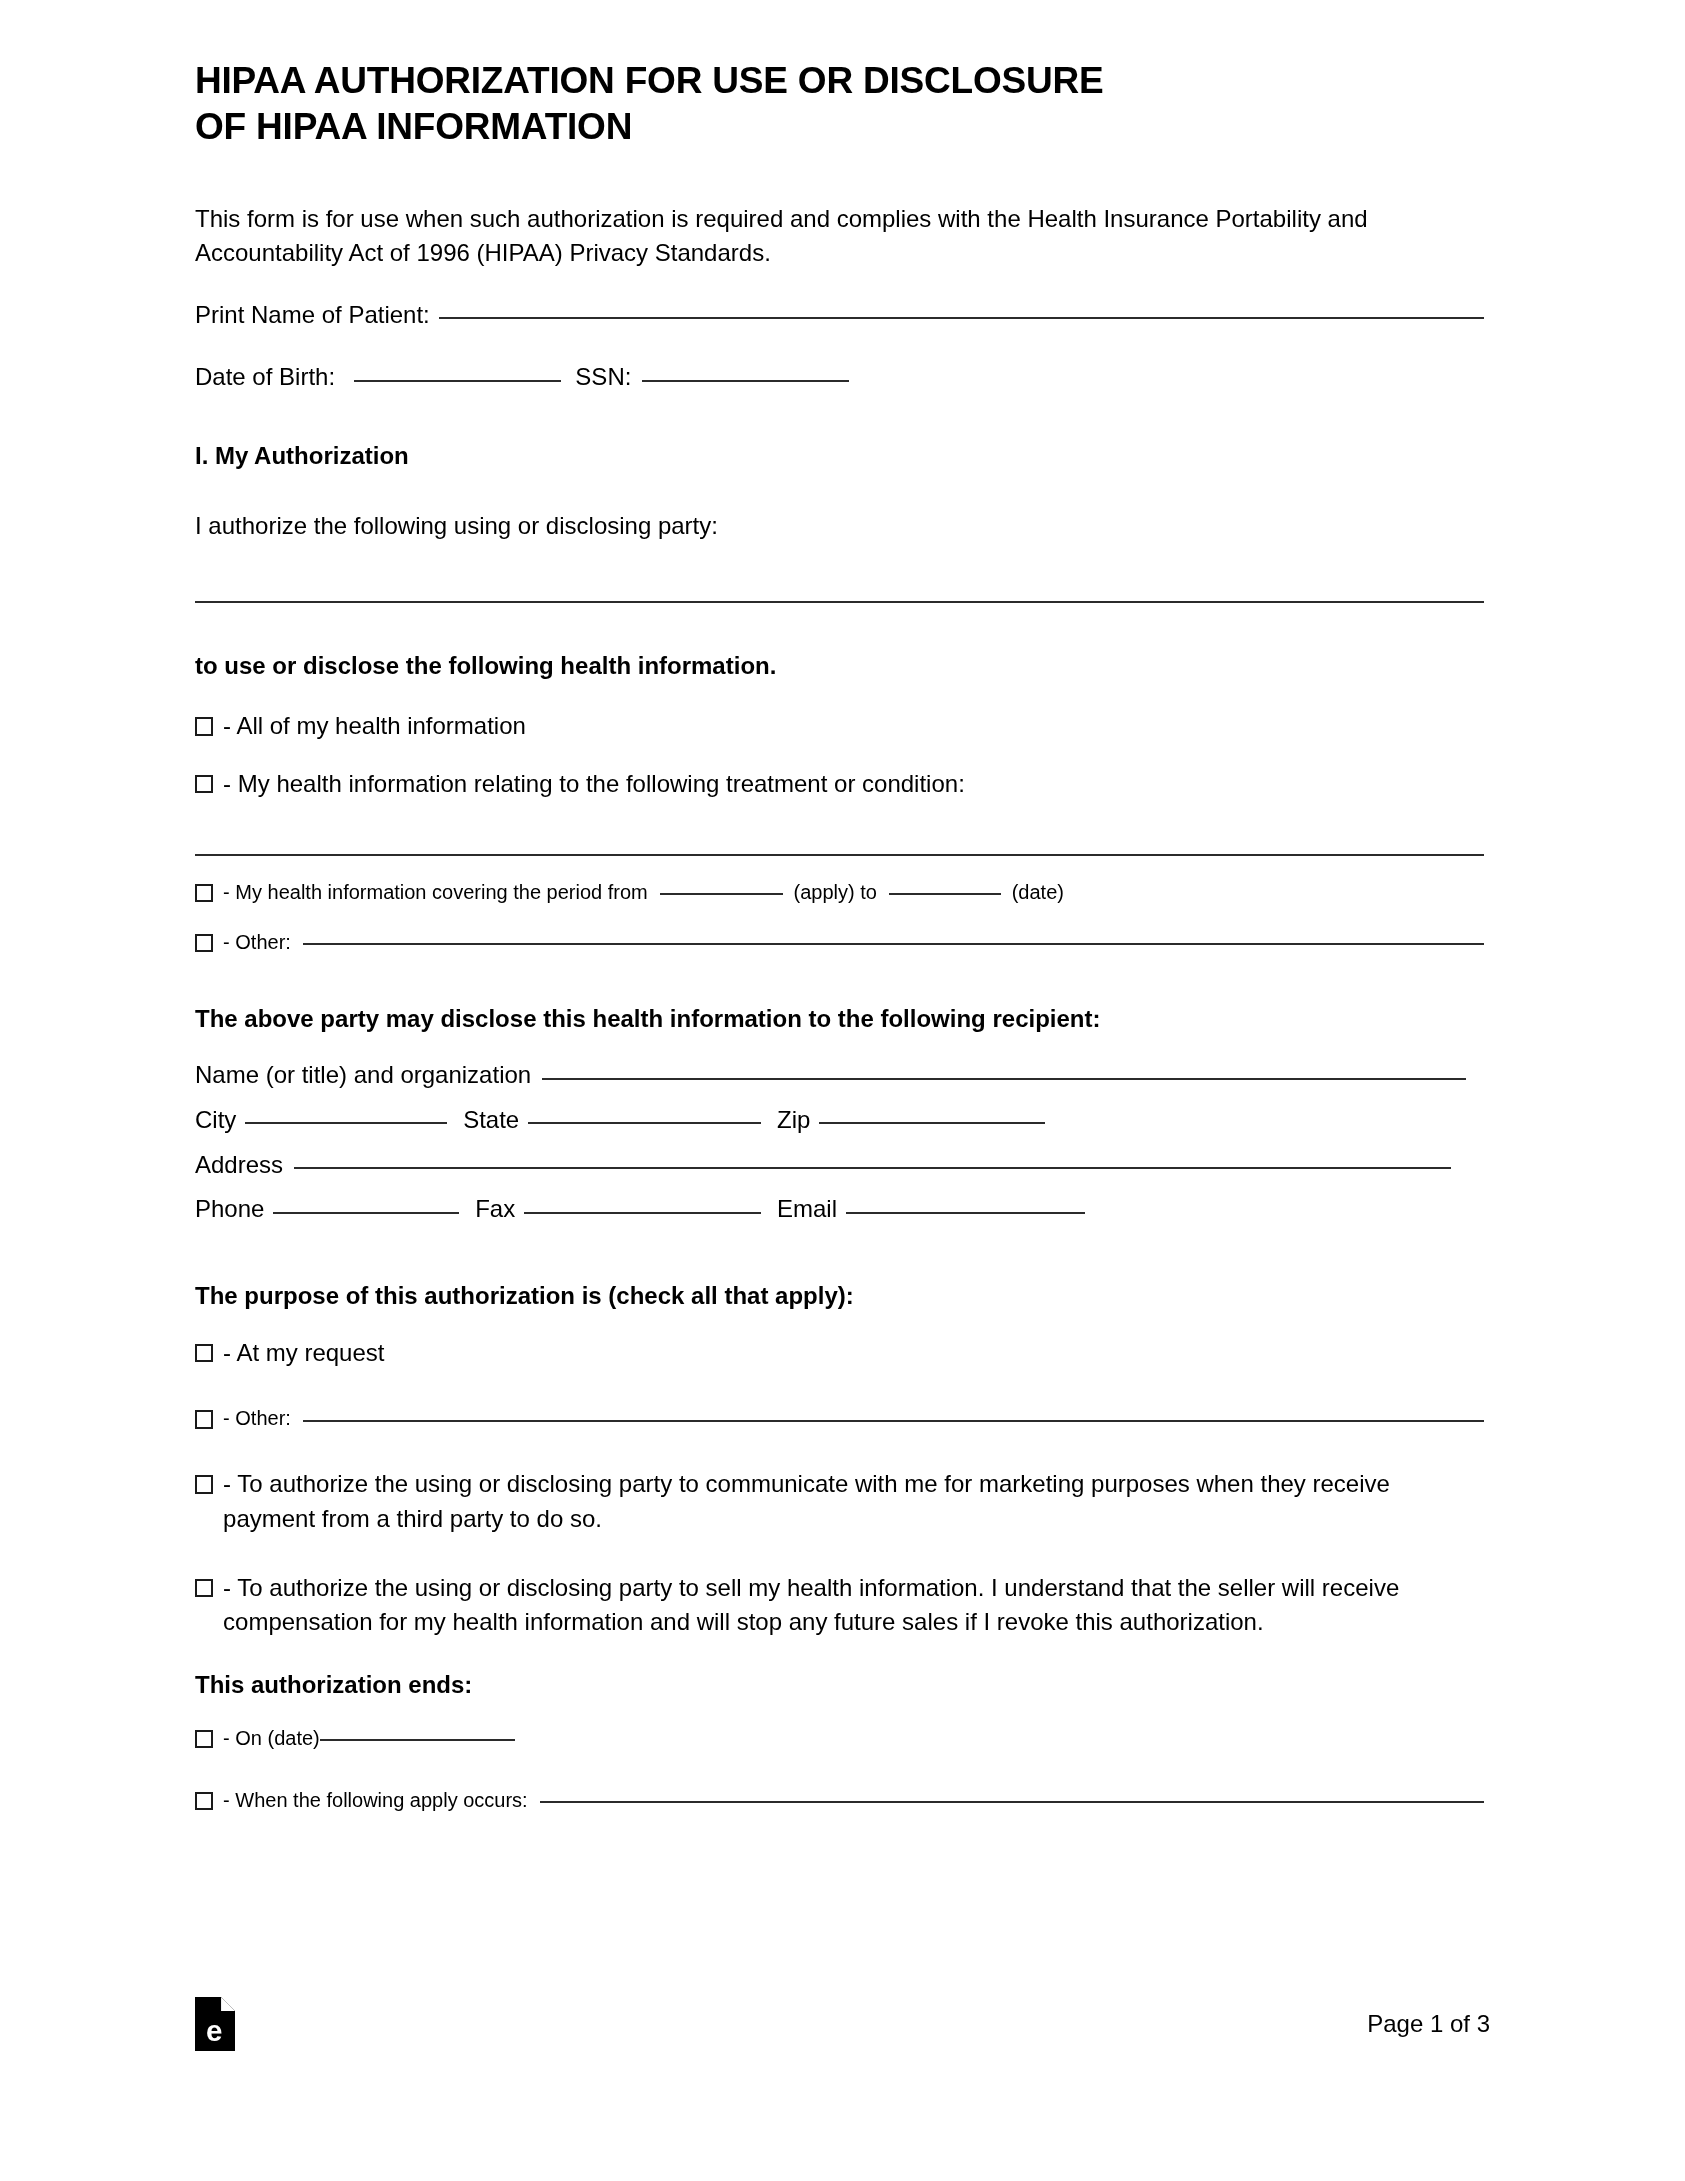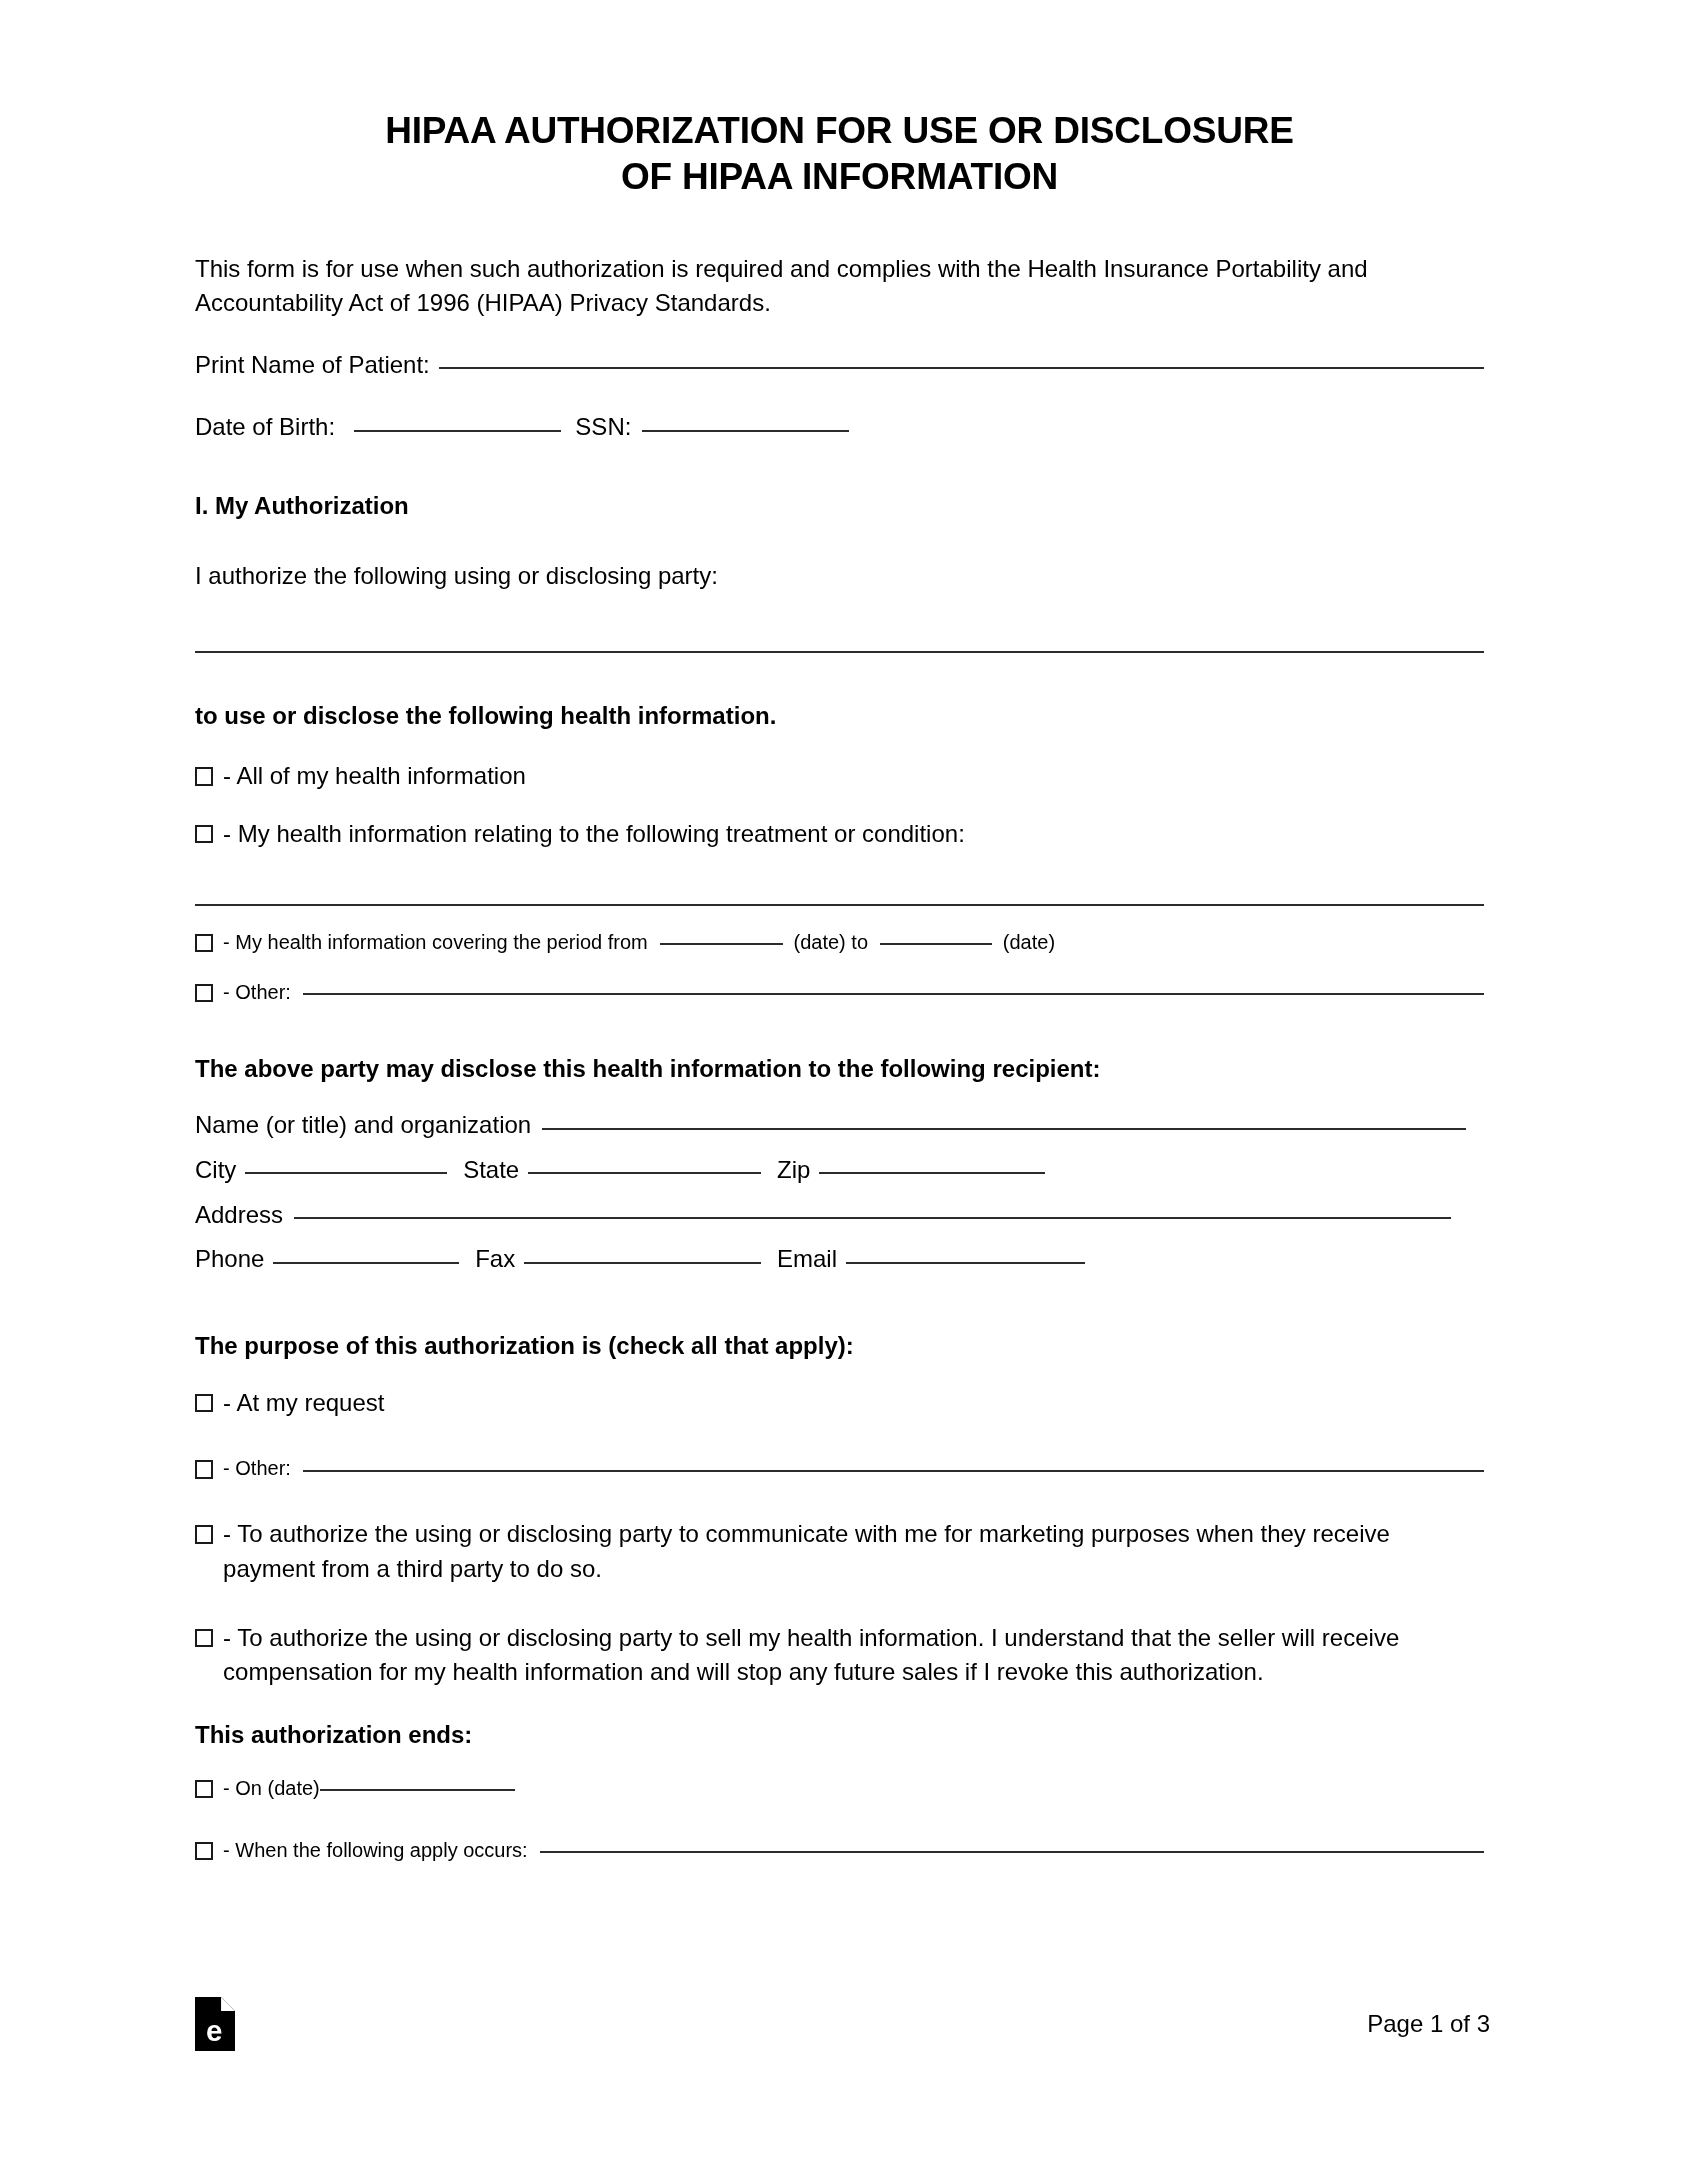--- a/index.html
+++ b/index.html
@@ -19,22 +19,21 @@
   .content {
     position: absolute;
     left: 195px;
     top: 0;
     width: 1289px;
   }
 
   
   .doc-title {
     margin: 0;
-    padding-top: 108px;
-    text-align: center;
+    padding-top: 58px;
     font-size: 37px;
     font-weight: bold;
     line-height: 1.23;
     letter-spacing: -0.2px;
   }
   .doc-title .t-line { display: block; }
 
   
   .para {
     font-size: 24px;
@@ -186,21 +185,21 @@
     </div>
 
     <div class="rule-full mt-60"></div>
 
     <div class="chk-inline mt-26">
       <span class="chk-box"></span>
       <span class="lbl">- My health information covering the period from</span>
       <span class="gap-sm" style="flex:0 0 12.3px;"></span>
       <span class="fill-fixed" style="width:123px;"></span>
       <span class="gap-sm" style="flex:0 0 10.5px;"></span>
-      <span class="lbl">(date) to</span>
+      <span class="lbl">(apply) to</span>
       <span class="gap-sm" style="flex:0 0 12.3px;"></span>
       <span class="fill-fixed" style="width:112px;"></span>
       <span class="gap-sm" style="flex:0 0 10.5px;"></span>
       <span class="lbl">(date)</span>
     </div>
 
     <div class="chk-inline mt-26">
       <span class="chk-box"></span>
       <span class="lbl">- Other:</span>
       <span class="gap-sm" style="flex:0 0 12.3px;"></span>

